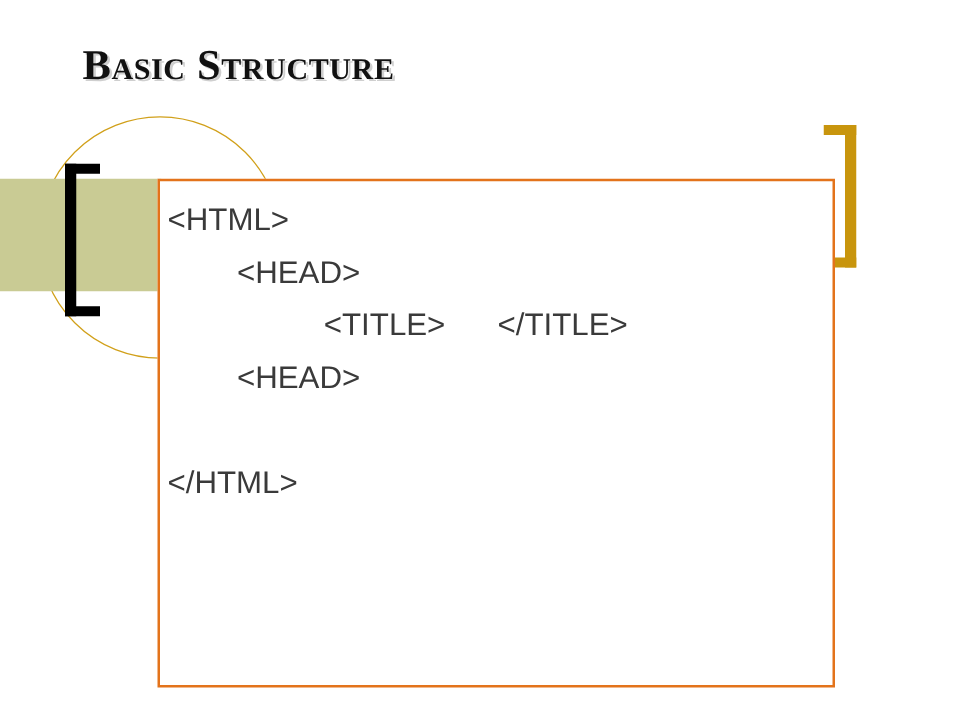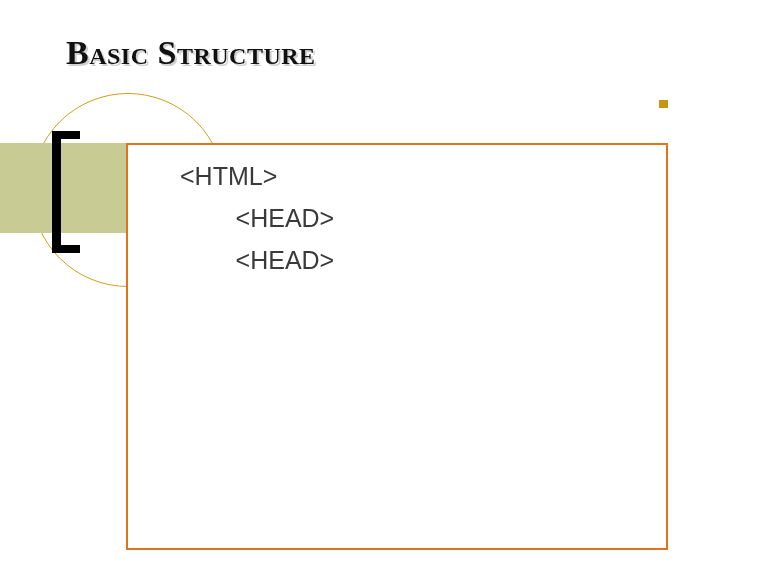--- a/index.html
+++ b/index.html
@@ -2,21 +2,21 @@
 <html><head>
 <meta charset="utf-8">
 <style>
   html, body {
     margin: 0;
     padding: 0;
     background: #ffffff;
   }
   #slide {
     position: relative;
-    width: 668px;
+    width: 768px;
     height: 576px;
     background: #ffffff;
     overflow: hidden;
     font-family: "Liberation Sans", sans-serif;
   }
 
   
   #slide-title {
     position: absolute;
     left: 66px;
@@ -91,21 +91,20 @@
     border: 2px solid #E3731B;
     padding: 10px 0 0 6px;
   }
   .code-line {
     font-family: "Liberation Sans", sans-serif;
     font-size: 25px;
     line-height: 42px;
     color: #3a3a3a;
     white-space: pre;
     height: 42px;
-    margin-left: 46px;
   }
   .code-line.blank { color: transparent; }
 </style>
 </head>
 <body>
 
 <div id="slide">
 
   <div id="slide-title">Basic Structure</div>
 
@@ -113,17 +112,19 @@
 
   <div id="deco-band"></div>
 
   <div id="deco-bracket-left"></div>
 
   <div id="deco-bracket-right"></div>
 
   <div id="code-box">
     <div class="code-line">&lt;HTML&gt;</div>
     <div class="code-line">        &lt;HEAD&gt;</div>
+    <div class="code-line">                  &lt;TITLE&gt;      &lt;/TITLE&gt;</div>
     <div class="code-line">        &lt;HEAD&gt;</div>
     <div class="code-line blank"></div>
+    <div class="code-line">&lt;/HTML&gt;</div>
   </div>
 
 </div>
 
 </body></html>

